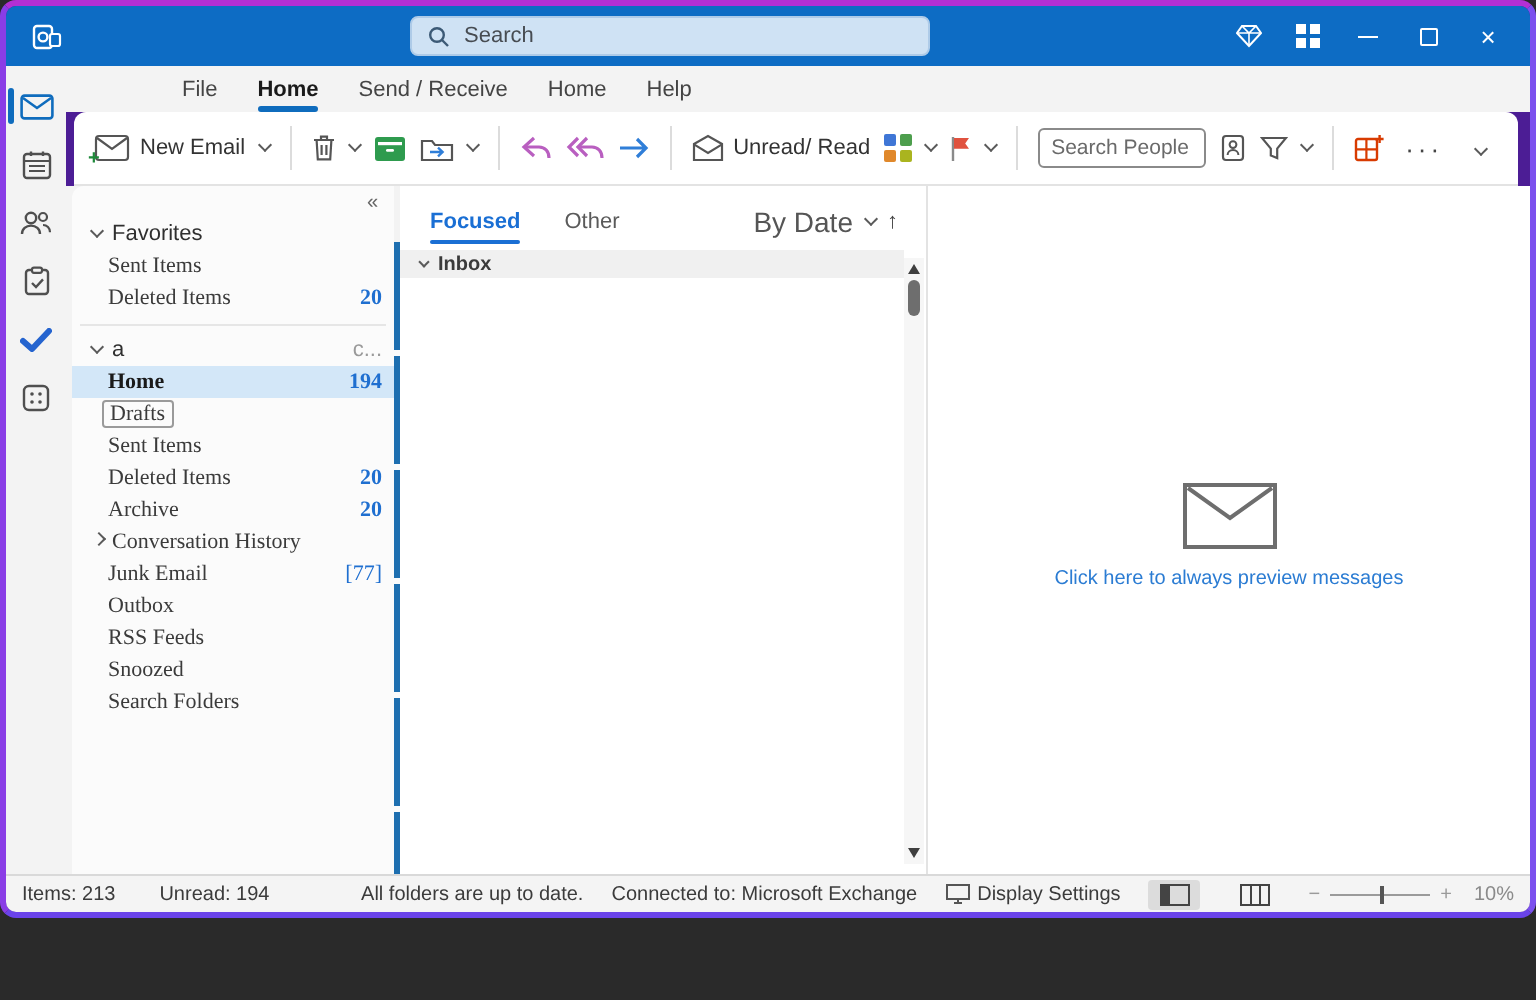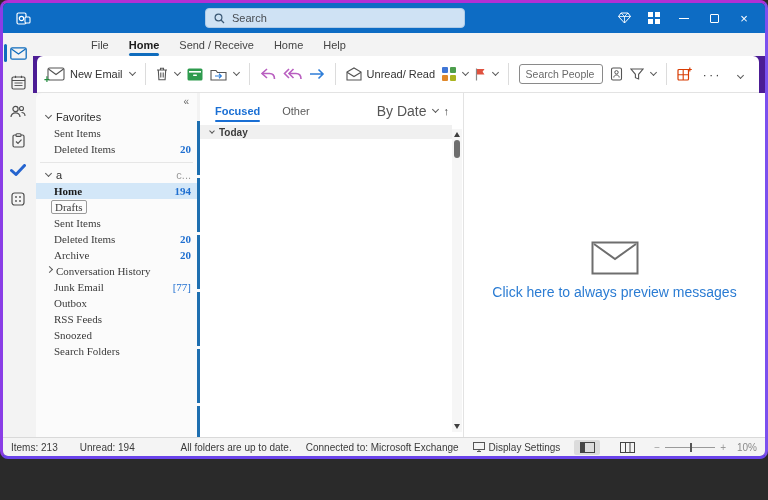--- a/index.html
+++ b/index.html
@@ -76,21 +76,21 @@
   .group-band .cv{width:4px;height:4px;margin-top:-2px;}
   .vscroll{position:absolute;right:1px;top:36px;bottom:5px;width:10px;background:#f6f6f6;display:flex;flex-direction:column;align-items:center;}
   .tri-up{width:0;height:0;border-left:3.5px solid transparent;border-right:3.5px solid transparent;border-bottom:5px solid #3f3f3f;margin-top:3px;}
   .tri-down{width:0;height:0;border-left:3.5px solid transparent;border-right:3.5px solid transparent;border-top:5px solid #3f3f3f;margin-top:auto;margin-bottom:3px;}
   .vthumb{width:6px;height:18px;background:#6e6e6e;border-radius:3px;margin-top:3px;}
   .vsep{position:absolute;left:430px;top:0;width:1px;bottom:0;background:#e3e3e3;}
   
   .reading{position:absolute;left:431px;right:0;top:0;bottom:0;background:#fff;display:flex;flex-direction:column;align-items:center;}
   .reading .env{margin-top:148px;}
   .empty-title{margin-top:18px;font-size:15px;color:#3f3f3f;}
-  .empty-link{margin-top:9px;font-size:14px;color:#2b7cd3;}
+  .empty-link{margin-top:9px;font-size:10px;color:#2b7cd3;}
   
   .statusbar{position:absolute;left:0;right:0;bottom:0;height:19px;background:#f4f4f4;border-top:1px solid #d9d9d9;
     display:flex;align-items:center;font-size:10px;color:#3b3b3b;padding:0 8px;}
   .sb-gap{margin-left:22px;}
   .sb-right{margin-left:auto;display:flex;align-items:center;gap:14px;}
   .viewbtn{display:flex;align-items:center;justify-content:center;width:26px;height:15px;border-radius:2px;}
   .viewbtn.sel{background:#dcdcdc;}
   .zoomline{display:flex;align-items:center;gap:5px;color:#9a9a9a;}
   .ztrack{position:relative;width:50px;height:1px;background:#9a9a9a;}
   .zthumb{position:absolute;left:50%;top:-4px;width:2px;height:9px;background:#555;}
@@ -379,21 +379,21 @@
         <span class="mtab active">Focused</span>
         <span class="mtab">Other</span>
         <span class="sorter">
           <span>By Date</span>
           <span class="cv"></span>
         </span>
         <span class="sort-arrow">↑</span>
       </div>
       <div class="group-band">
         <span class="cv"></span>
-        <span>Today</span>
+        <span>Inbox</span>
       </div>
       <div class="vscroll">
         <div class="tri-up"></div>
         <div class="vthumb"></div>
         <div class="tri-down"></div>
       </div>
     </div>
 
     <div class="vsep"></div>
 

